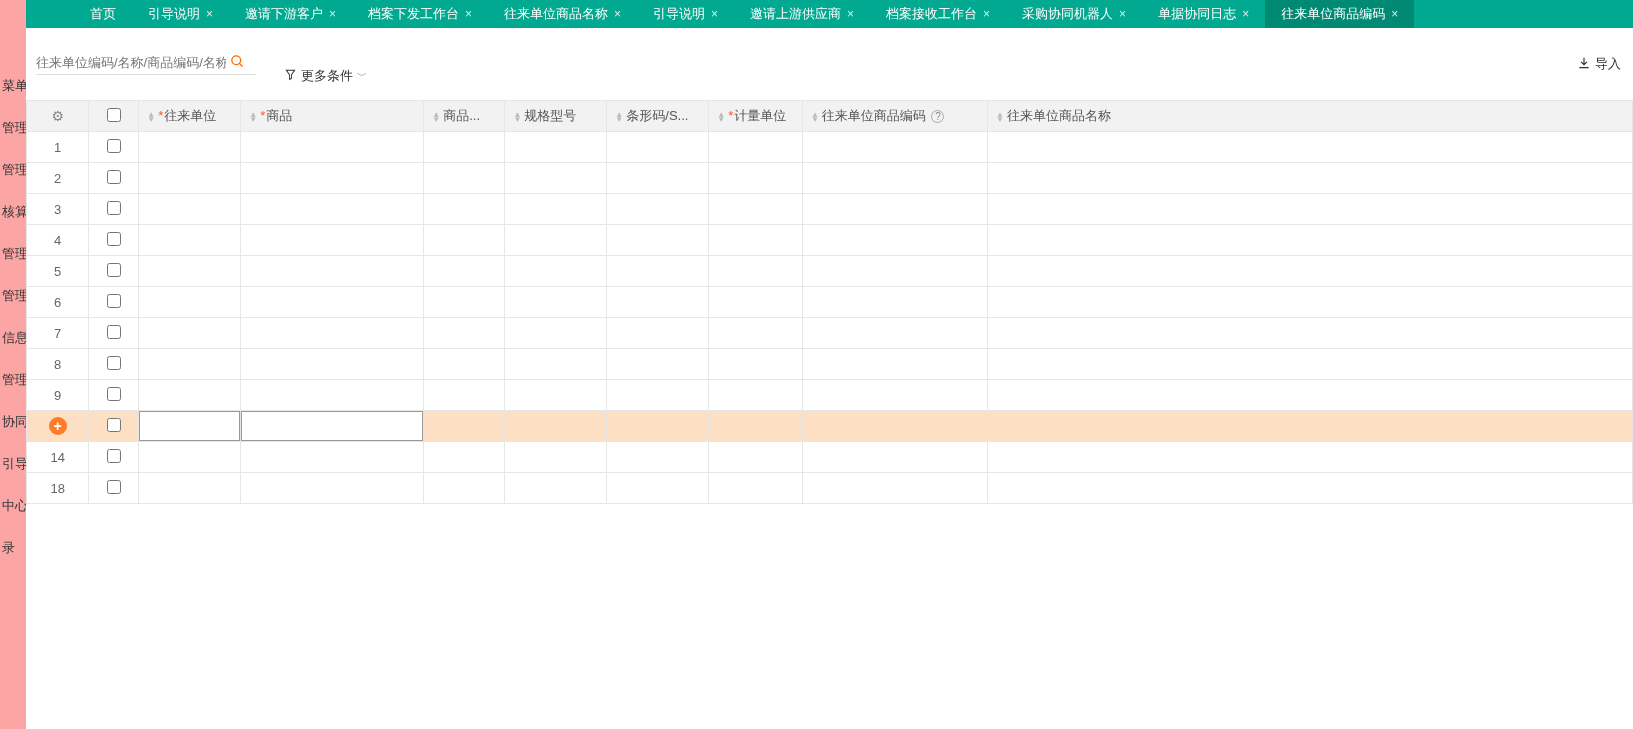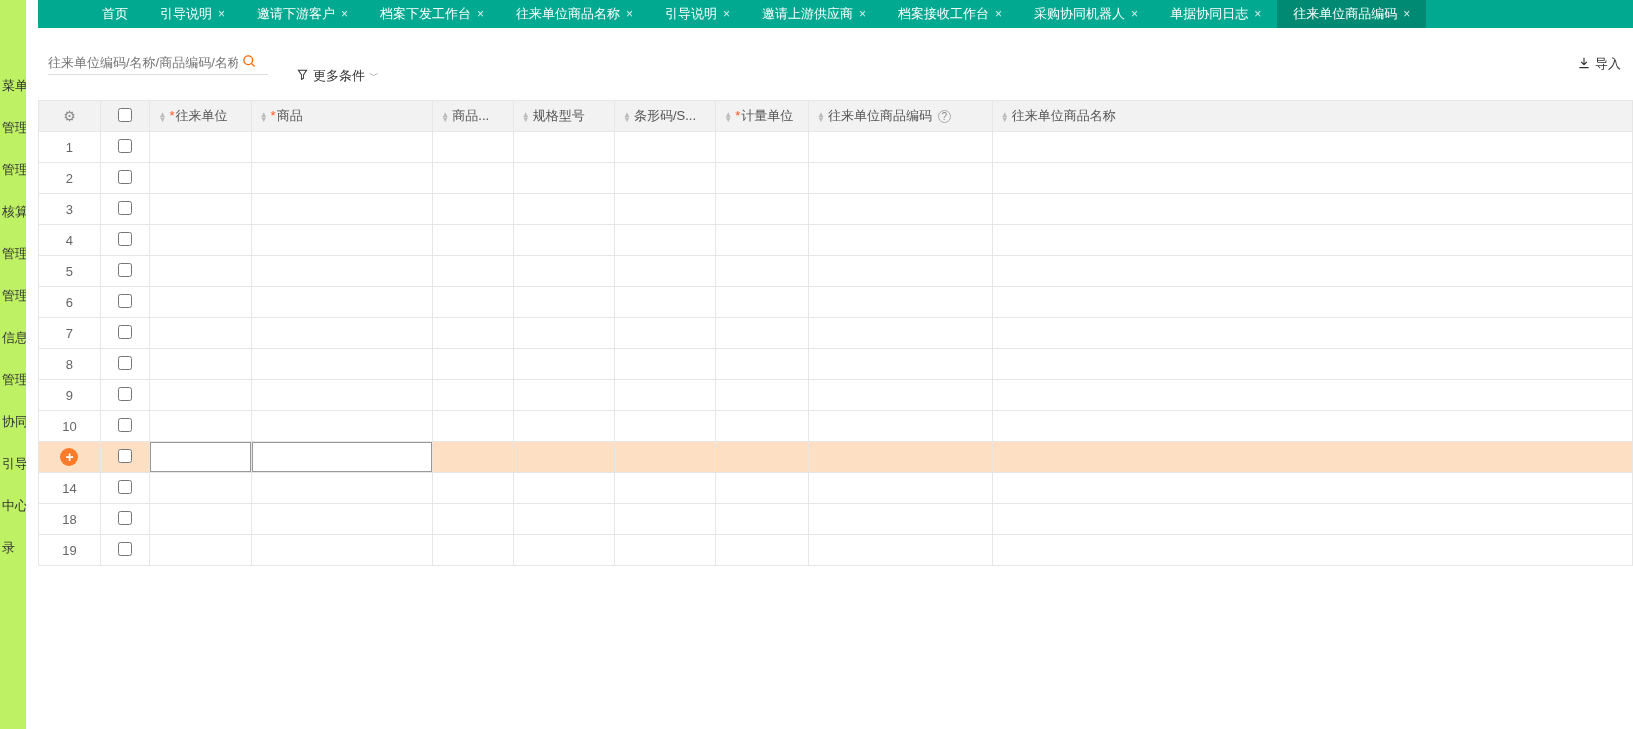--- a/index.html
+++ b/index.html
@@ -11,21 +11,21 @@
     overflow: hidden;
   }
   .app {
     display: flex;
     width: 1633px;
     height: 729px;
   }
   
   .sidebar {
     width: 26px;
-    background: #bef264;
+    background: #fca5a5;
     padding-top: 65px;
     font-family: Liberation Mono, monospace;
   }
   .sidebar-item {
     height: 42px;
     display: flex;
     align-items: center;
     justify-content: flex-start;
     padding-left: 2px;
     font-size: 13px;
@@ -34,21 +34,20 @@
     white-space: nowrap;
     overflow: hidden;
   }
   
   .main {
     flex: 1;
     display: flex;
     flex-direction: column;
     background: #fff;
     overflow: hidden;
-    padding-left: 12px;
   }
   
   .tabs {
     height: 28px;
     background: #00a98f;
     display: flex;
     align-items: stretch;
     padding-left: 48px;
     overflow: hidden;
   }
@@ -464,32 +463,20 @@
               <td class="cb"><input type="checkbox" style=""></td>
               <td></td>
               <td></td>
               <td></td>
               <td></td>
               <td></td>
               <td></td>
               <td></td>
               <td></td>
             </tr>
-            <tr>
-              <td class="rownum">10</td>
-              <td class="cb"><input type="checkbox" style=""></td>
-              <td></td>
-              <td></td>
-              <td></td>
-              <td></td>
-              <td></td>
-              <td></td>
-              <td></td>
-              <td></td>
-            </tr>
             <tr class="active-row">
               <td class="rownum"><span class="add-btn">+</span></td>
               <td class="cb"><input type="checkbox" style=""></td>
               <td class="has-input">
                 <div class="cell-input"></div>
               </td>
               <td class="has-input">
                 <div class="cell-input"></div>
               </td>
               <td></td>
@@ -506,32 +493,20 @@
               <td></td>
               <td></td>
               <td></td>
               <td></td>
               <td></td>
               <td></td>
               <td></td>
             </tr>
             <tr>
               <td class="rownum">18</td>
-              <td class="cb"><input type="checkbox" style=""></td>
-              <td></td>
-              <td></td>
-              <td></td>
-              <td></td>
-              <td></td>
-              <td></td>
-              <td></td>
-              <td></td>
-            </tr>
-            <tr>
-              <td class="rownum">19</td>
               <td class="cb"><input type="checkbox" style=""></td>
               <td></td>
               <td></td>
               <td></td>
               <td></td>
               <td></td>
               <td></td>
               <td></td>
               <td></td>
             </tr>

